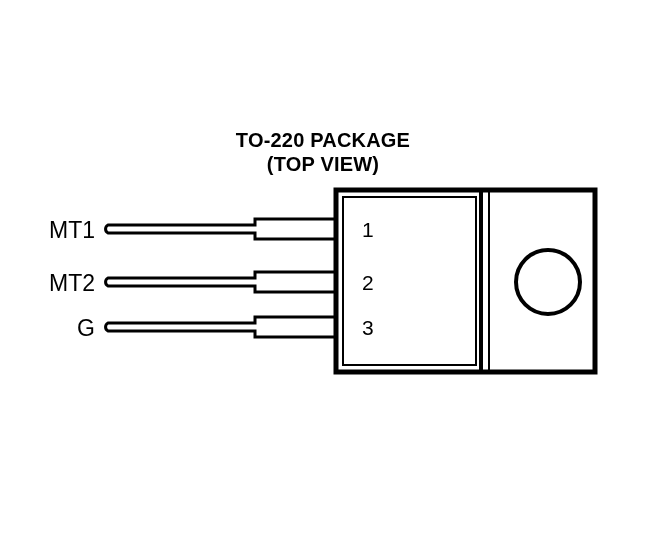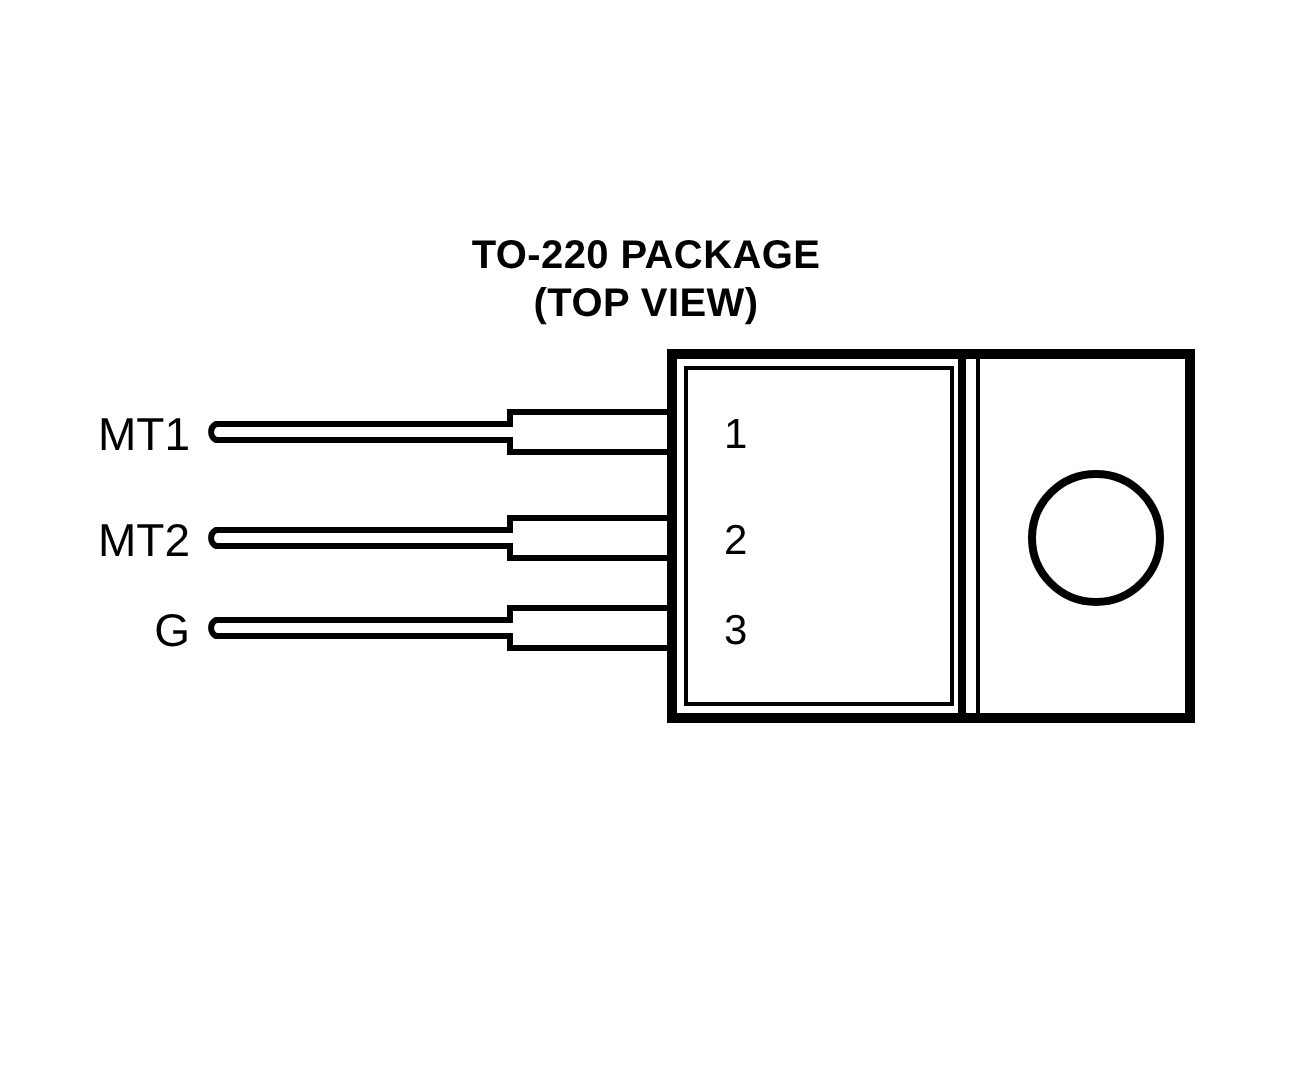--- a/index.html
+++ b/index.html
@@ -10,21 +10,21 @@
   body {
     width: 646px;
     height: 541px;
     font-family: "Liberation Sans", sans-serif;
     position: relative;
     overflow: hidden;
   }
   #diagram-root {
     position: absolute;
     left: 0;
-    top: 4px;
+    top: 17px;
     width: 646px;
     height: 435px;
   }
   svg.pkg-svg {
     display: block;
     width: 646px;
     height: 541px;
   }
   .title-text {
     font-family: "Liberation Sans", sans-serif;

